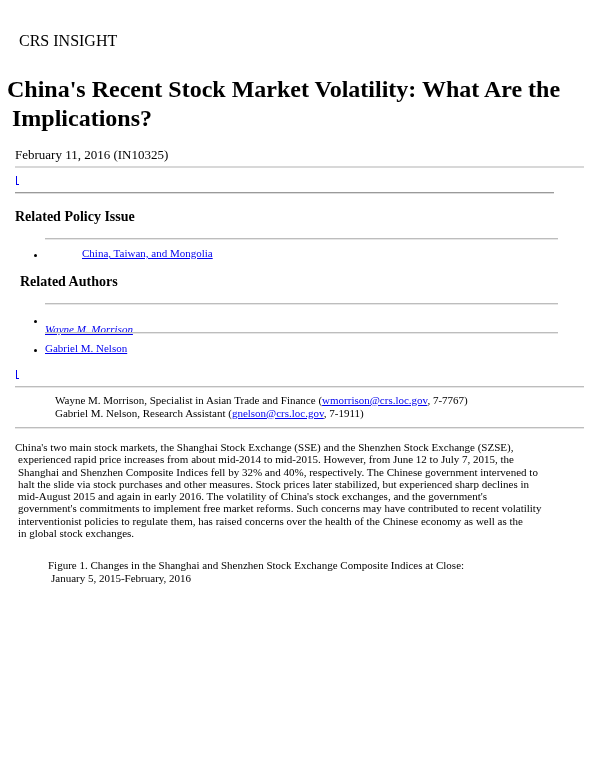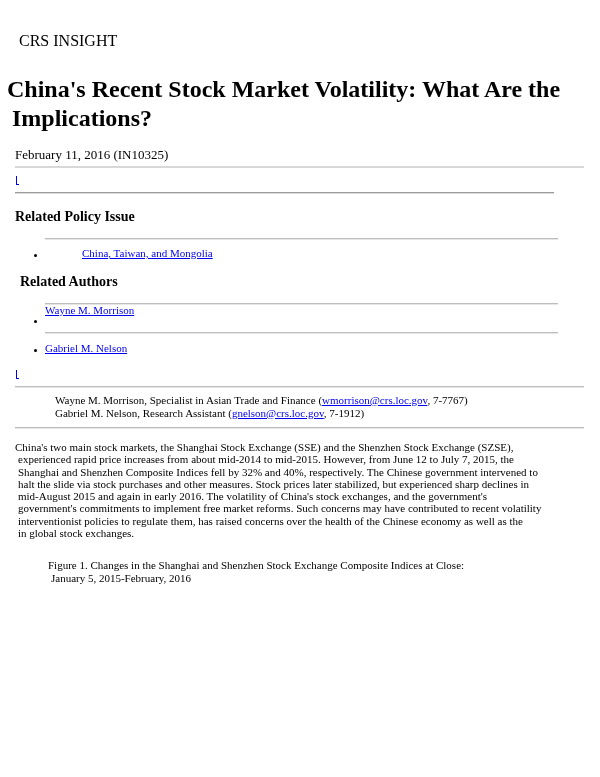--- a/index.html
+++ b/index.html
@@ -50,37 +50,37 @@
 <div class="hr hr-mid" style="left:45px; top:238px; width:513px;"></div>
 
 <div class="bullet" style="left:34px; top:254px;"></div>
 <a class="abs link" style="left:45px; top:247px;padding-left:37px;">China, Taiwan, and Mongolia</a>
 
 <div class="abs h3" style="left:20px; top:274px;">Related Authors</div>
 
 <div class="hr hr-mid" style="left:45px; top:303px; width:513px;"></div>
 
 <div class="bullet" style="left:34px; top:320px;"></div>
-<a class="abs link" style="left:45px; top:304px;">Wayne M. Morrison</a>
+<a class="abs link" style="left:45px; top:323px;font-style:italic;">Wayne M. Morrison</a>
 
 <div class="hr hr-mid" style="left:45px; top:332px; width:513px;"></div>
 
 <div class="bullet" style="left:34px; top:349px;"></div>
 <a class="abs link" style="left:45px; top:342px;">Gabriel M. Nelson</a>
 
 <a class="anchor" style="left:16px; top:370px;"></a>
 
 <div class="hr hr-mid" style="left:15px; top:386px; width:569px;"></div>
 
 <div class="abs small" style="left:15px; top:394px;">
   <div>
     <span>Wayne M. Morrison, Specialist in Asian Trade and Finance (</span><a>wmorrison@crs.loc.gov</a><span>, 7-7767)</span>
   </div>
   <div>
-    <span>Gabriel M. Nelson, Research Assistant (</span><a>gnelson@crs.loc.gov</a><span>, 7-1912)</span>
+    <span>Gabriel M. Nelson, Research Assistant (</span><a>gnelson@crs.loc.gov</a><span>, 7-1911)</span>
   </div>
 </div>
 
 <div class="hr hr-mid" style="left:15px; top:427px; width:569px;"></div>
 
 <div class="abs para">
   <div>China's two main stock markets, the Shanghai Stock Exchange (SSE) and the Shenzhen Stock Exchange (SZSE),</div>
   <div class="ind">experienced rapid price increases from about mid-2014 to mid-2015. However, from June 12 to July 7, 2015, the</div>
   <div class="ind">Shanghai and Shenzhen Composite Indices fell by 32% and 40%, respectively. The Chinese government intervened to</div>
   <div class="ind">halt the slide via stock purchases and other measures. Stock prices later stabilized, but experienced sharp declines in</div>

